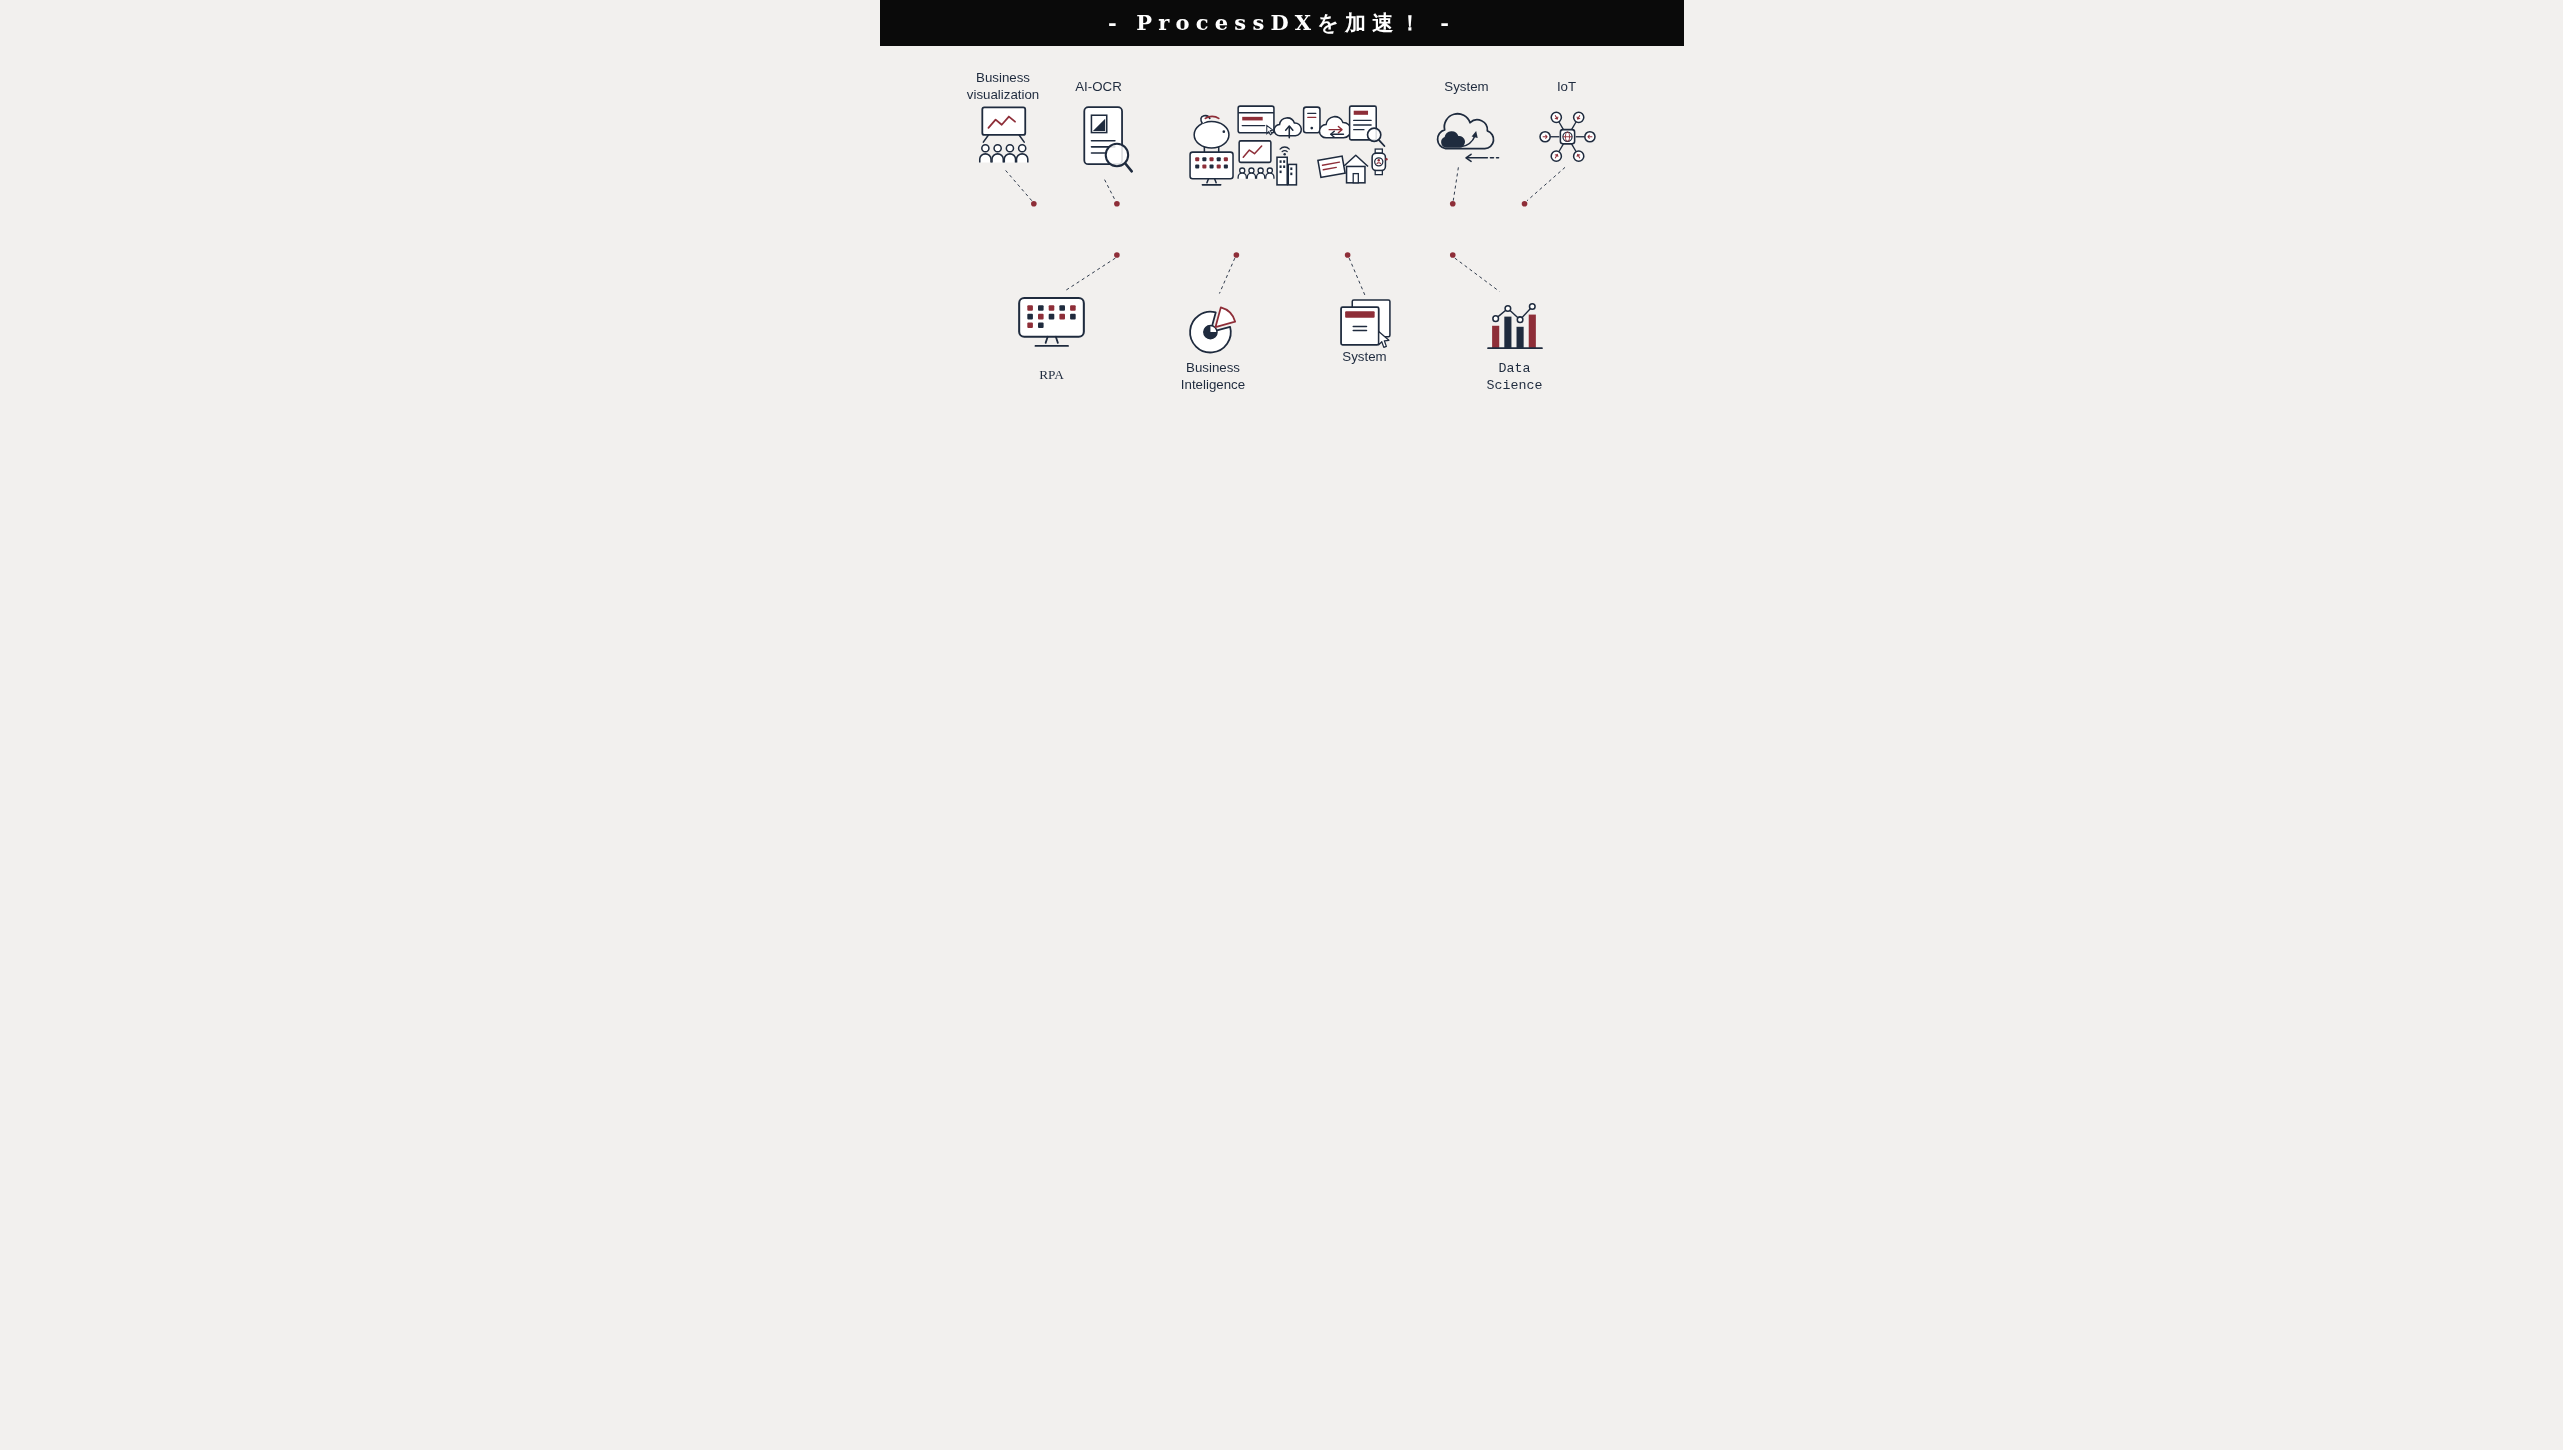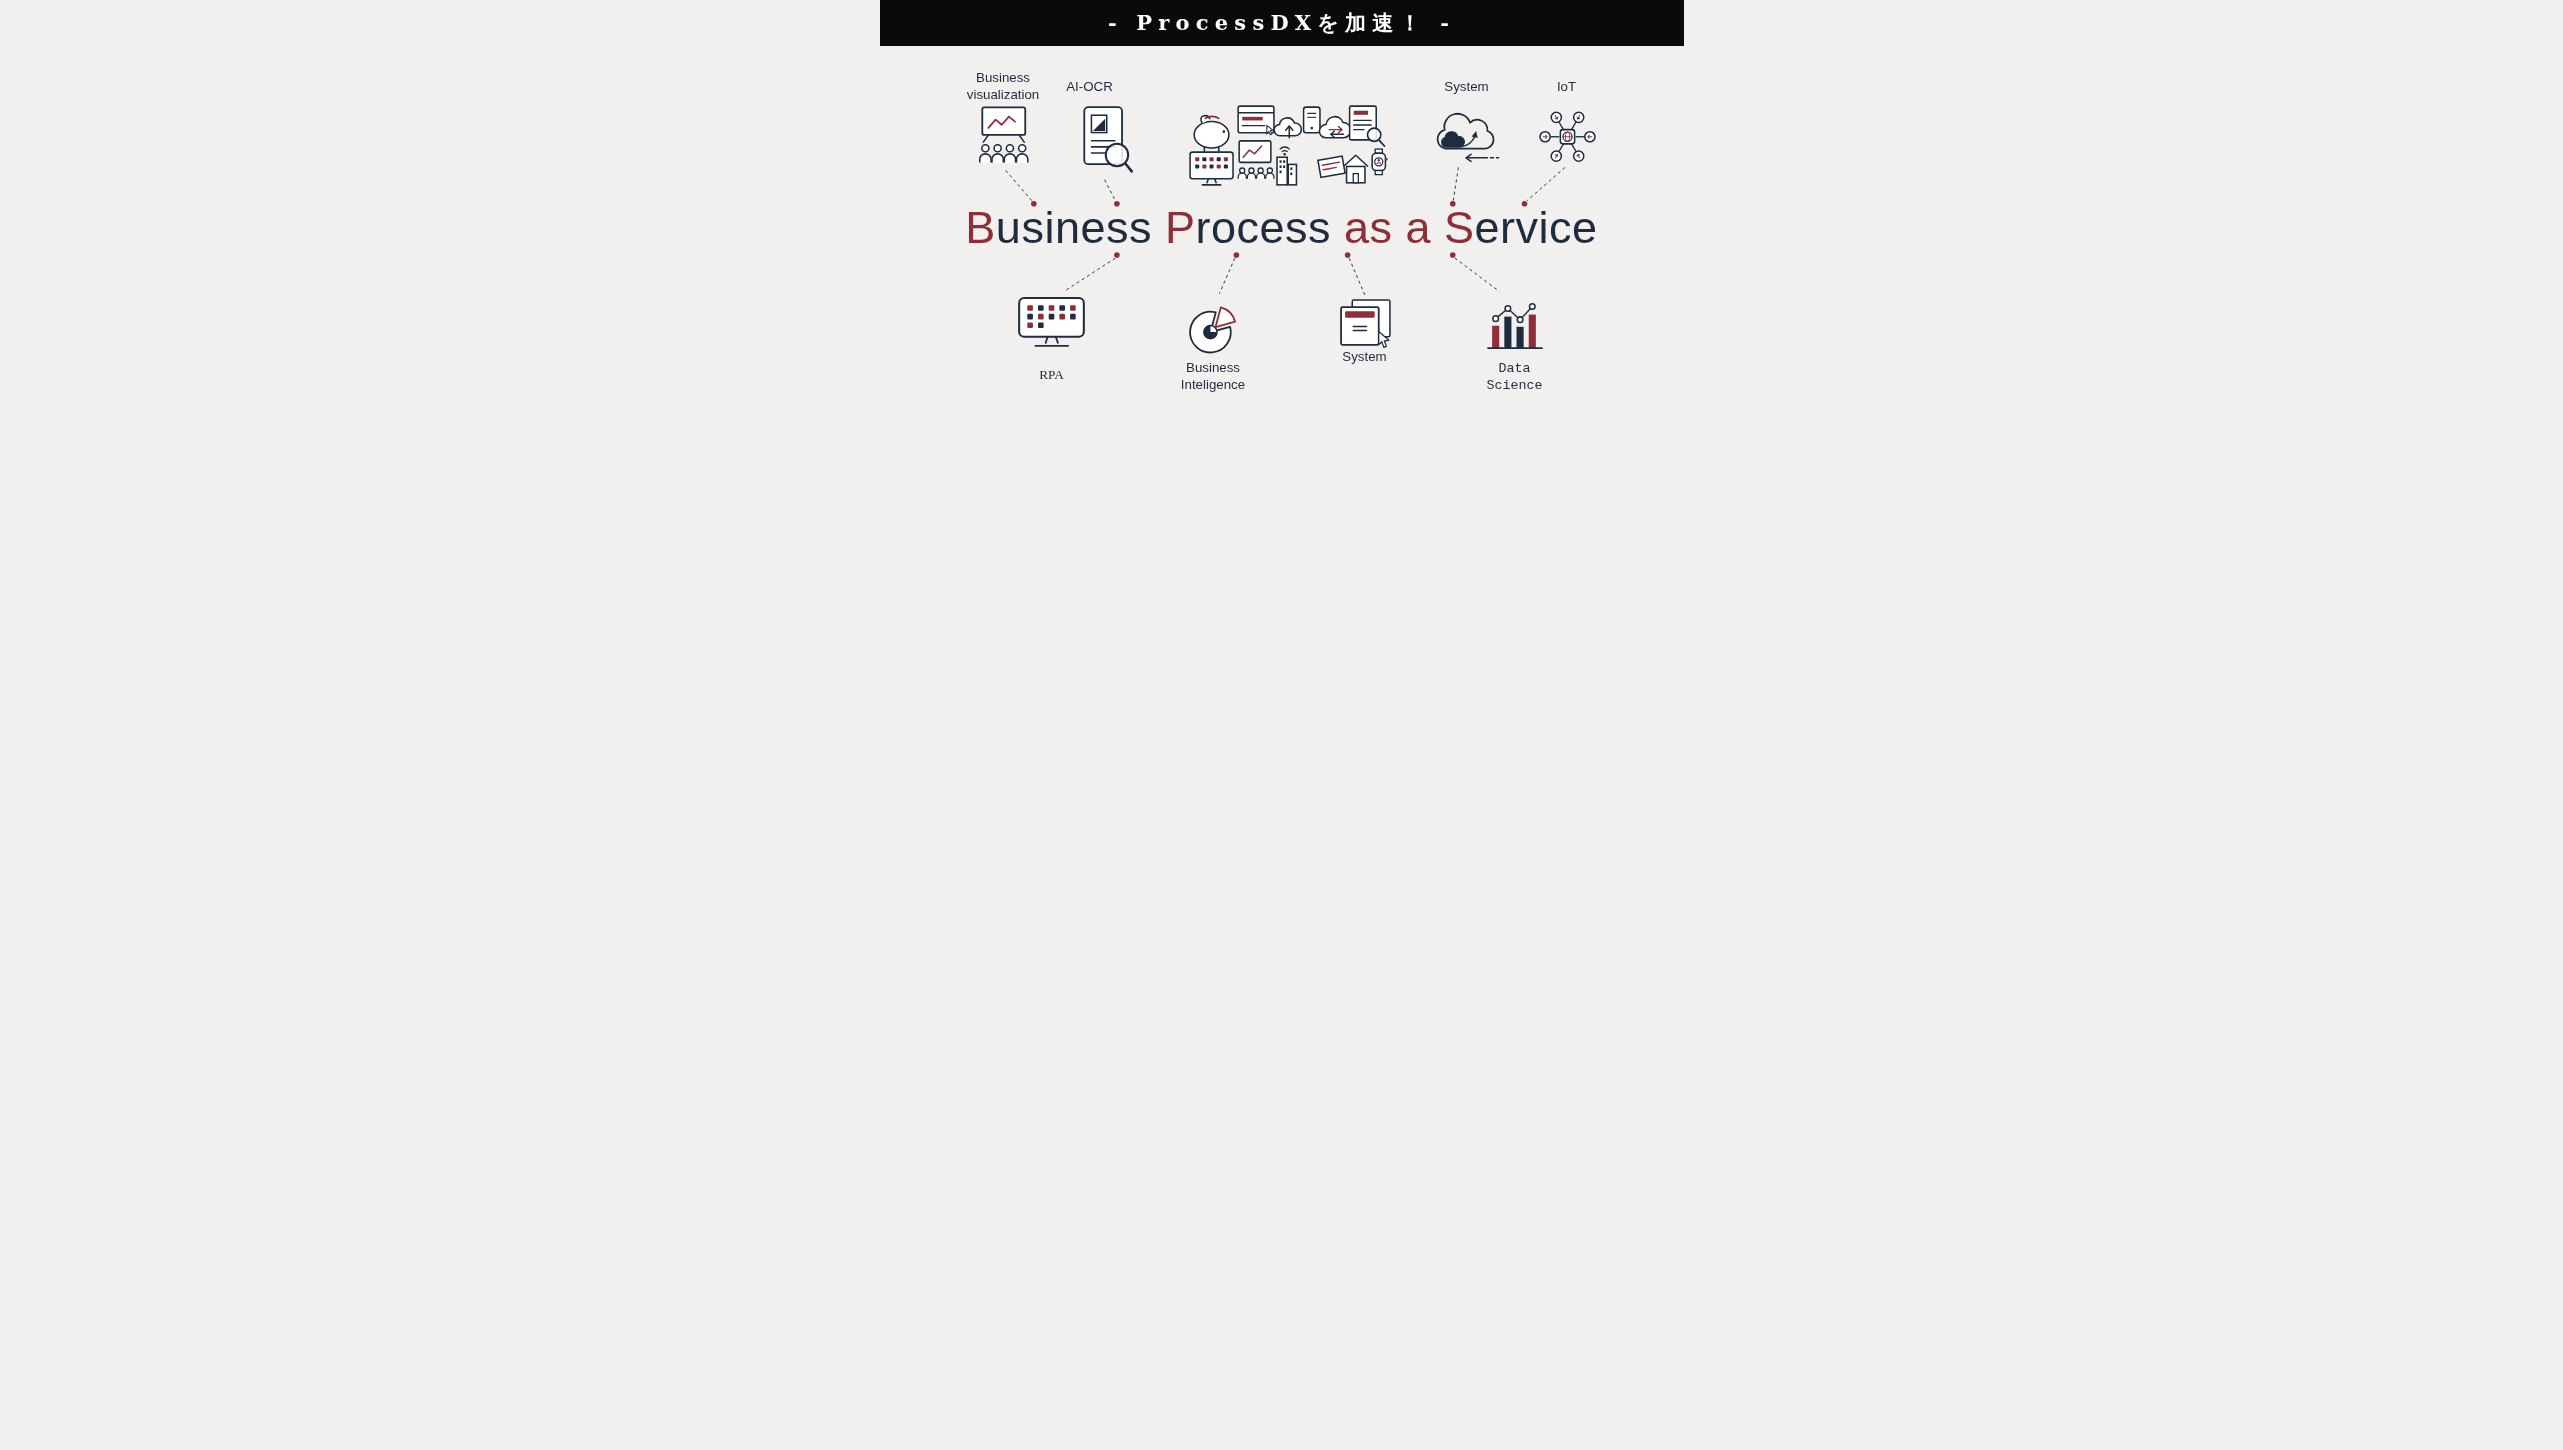--- a/index.html
+++ b/index.html
@@ -60,21 +60,21 @@
     <circle class="fm" cx="1117" cy="397" r="5.5"></circle>
     <circle class="fm" cx="1257" cy="397" r="5.5"></circle>
     <circle class="fm" cx="462" cy="497" r="5.5"></circle>
     <circle class="fm" cx="695" cy="497" r="5.5"></circle>
     <circle class="fm" cx="912" cy="497" r="5.5"></circle>
     <circle class="fm" cx="1117" cy="497" r="5.5"></circle>
   </svg>
 
   <div class="node-label" style="left:72px; top:69px; width:103px;">Business
 visualization</div>
-  <div class="node-label" style="left:169px; top:78px; width:82px;">AI-OCR</div>
+  <div class="node-label" style="left:178px; top:78px; width:82px;">AI-OCR</div>
   <div class="node-label" style="left:546px; top:78px; width:82px;">System</div>
   <div class="node-label" style="left:646px; top:78px; width:82px;">IoT</div>
 
   <div class="icon-box" style="left:88px; top:103px;">
     <svg width="69" height="67" viewBox="0 0 135 130">
       <rect class="fw sn" x="28" y="8" width="84" height="54" rx="4" stroke-width="3.5"></rect>
       <polyline class="f0 sm" points="40,48 54,32 66,42 80,26 92,36" stroke-width="3.5" stroke-linecap="round" stroke-linejoin="round"></polyline>
       <line class="sn" x1="40" y1="62" x2="30" y2="76" stroke-width="3" stroke-linecap="round"></line>
       <line class="sn" x1="100" y1="62" x2="110" y2="76" stroke-width="3" stroke-linecap="round"></line>
       <g>
@@ -264,21 +264,20 @@
             <path d="M4,0 H-4 M-4,0 l3,-3 M-4,0 l3,3"></path>
           </g>
       </g>
       <rect class="fw sn" x="42" y="44" width="28" height="28" rx="5" stroke-width="3"></rect>
       <circle class="fw sn" cx="56" cy="58" r="9" stroke-width="2.4"></circle>
       <ellipse class="f0 sm" cx="56" cy="58" rx="4" ry="9" stroke-width="1.8"></ellipse>
       <line class="sm" x1="47" y1="58" x2="65" y2="58" stroke-width="1.8"></line>
     </svg>
   </div>
 
-  <div class="title"><span class="t-accent">B</span><span>usiness </span><span class="t-accent">P</span><span>rocess </span><span class="t-accent">as a </span><span class="t-accent">S</span><span>ervice</span></div>
 
   <div class="icon-box" style="left:137px; top:296px;">
     <svg width="69" height="55" viewBox="0 0 135 108">
       <rect class="fw sn" x="4" y="4" width="127" height="76" rx="10" stroke-width="4"></rect>
       <rect class="fm" x="20" y="18" width="11" height="11" rx="2"></rect>
       <rect class="fn" x="41" y="18" width="11" height="11" rx="2"></rect>
       <rect class="fm" x="62" y="18" width="11" height="11" rx="2"></rect>
       <rect class="fn" x="83" y="18" width="11" height="11" rx="2"></rect>
       <rect class="fm" x="104" y="18" width="11" height="11" rx="2"></rect>
       <rect class="fn" x="20" y="35" width="11" height="11" rx="2"></rect>

